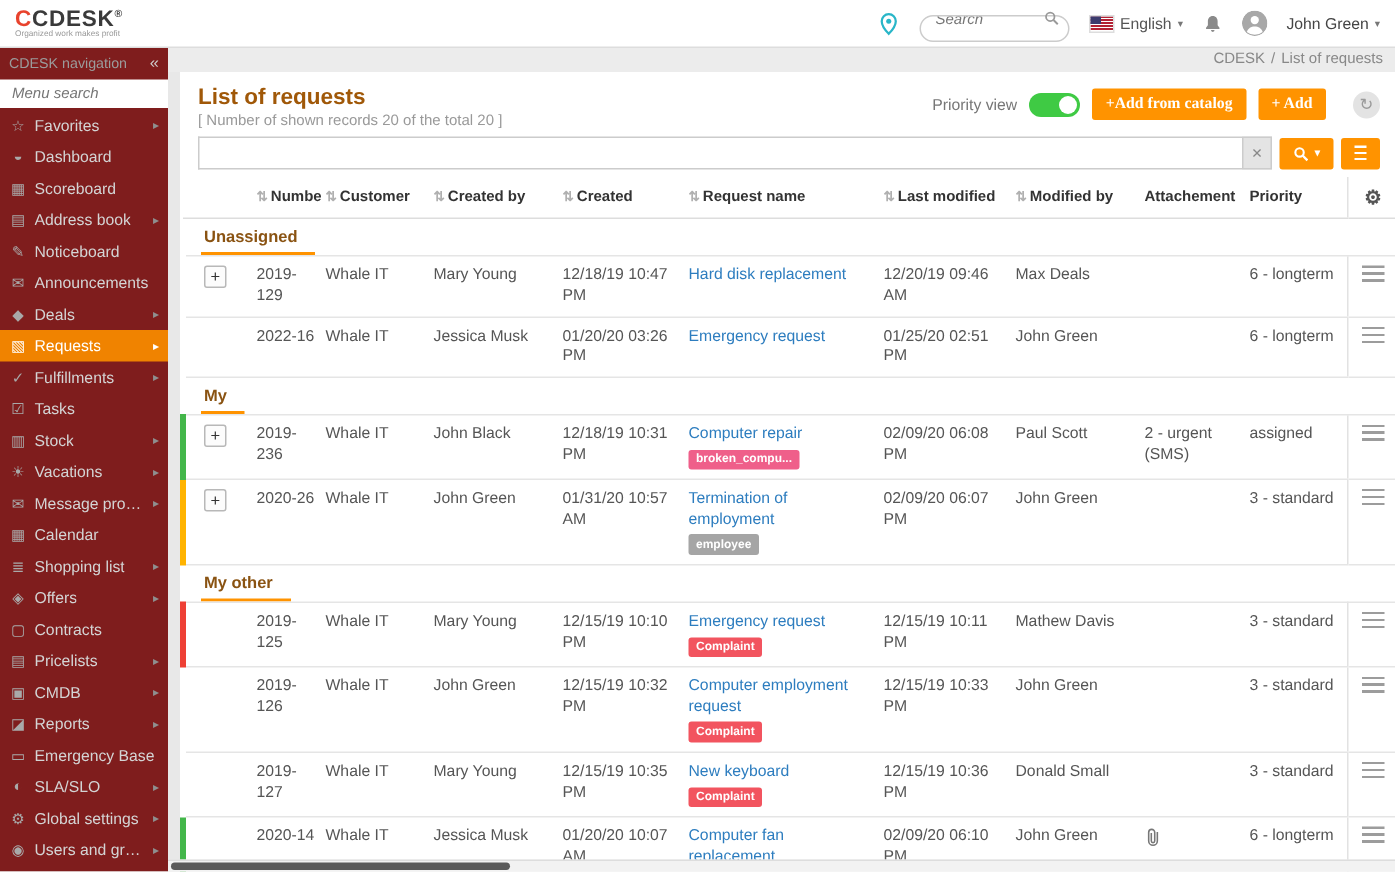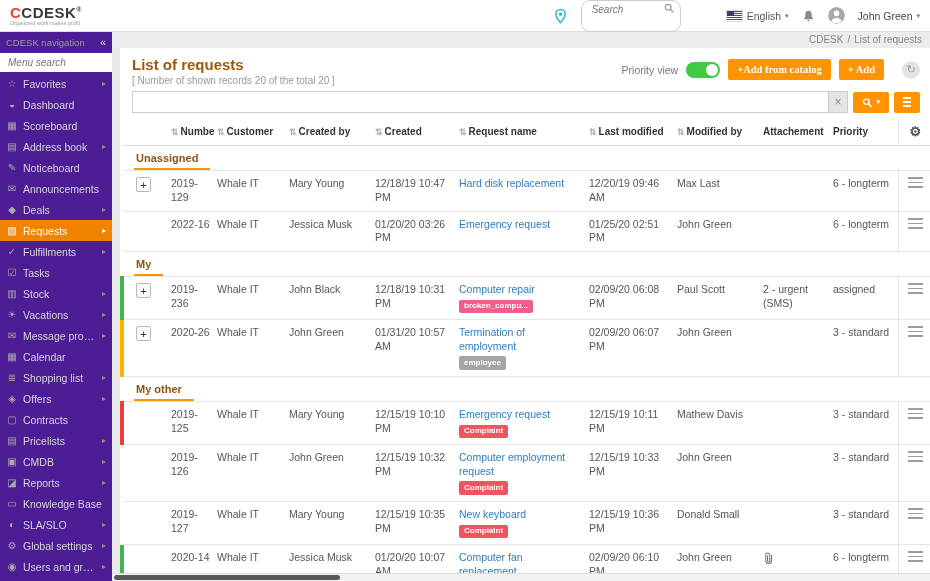--- a/index.html
+++ b/index.html
@@ -12,41 +12,41 @@
           box-sizing:border-box;z-index:10;}
   .logo{display:flex;flex-direction:column;line-height:1;cursor:pointer;}
   .logo-line{font-weight:bold;font-size:15px;letter-spacing:.5px;}
   .logo-c{color:#e8432d;}
   .logo-rest{color:#3a3a3a;}
   .logo-reg{font-size:7px;color:#3a3a3a;vertical-align:super;}
   .logo-tag{font-size:5.5px;color:#999;margin-top:1px;}
   .topbar-right{margin-left:auto;display:flex;align-items:center;gap:13px;}
   .pin{display:inline-flex;cursor:pointer;}
   .search-pill{position:relative;width:100px;}
-  .search-pill input{width:100%;height:32px;border:1px solid #ccc;border-radius:9px;
+  .search-pill input{width:100%;height:18px;border:1px solid #ccc;border-radius:9px;
       font-size:10px;font-style:italic;padding:0 20px 12px 10px;box-sizing:border-box;
       outline:none;color:#666;font-family:"Liberation Sans",sans-serif;}
   .search-pill svg{position:absolute;right:7px;top:4px;}
-  .lang{display:flex;align-items:center;gap:4px;font-size:10.5px;color:#555;cursor:pointer;margin-left:32px;}
+  .lang{display:flex;align-items:center;gap:4px;font-size:10.5px;color:#555;cursor:pointer;}
   .flag{width:15px;height:10px;display:inline-block;position:relative;border:1px solid #ddd;
       background:linear-gradient(#b22234 0 10%,#fff 10% 20%,#b22234 20% 30%,#fff 30% 40%,
       #b22234 40% 50%,#fff 50% 60%,#b22234 60% 70%,#fff 70% 80%,#b22234 80% 90%,#fff 90% 100%);}
   .flag::before{content:"";position:absolute;left:0;top:0;width:7px;height:5px;background:#3c3b6e;}
   .caret{font-size:7px;color:#777;}
   .bell{display:inline-flex;cursor:pointer;}
   .avatar{width:17px;height:17px;border-radius:50%;overflow:hidden;display:inline-flex;cursor:pointer;}
   .user{display:flex;align-items:center;gap:4px;font-size:10.5px;color:#444;cursor:pointer;}
 
   
   .breadcrumb{position:absolute;top:32px;left:112px;width:818px;height:16px;background:#ececec;
       font-size:10px;color:#888;text-align:right;line-height:16px;box-sizing:border-box;padding-right:8px;}
   .bc-sep{margin:0 4px;}
 
   
-  .sidebar{position:absolute;top:32px;left:0;width:112px;height:549px;background:#4c1d95;
+  .sidebar{position:absolute;top:32px;left:0;width:112px;height:549px;background:#7f1d1d;
       box-sizing:border-box;overflow:hidden;}
   .sb-header{height:20px;display:flex;align-items:center;padding:0 6px;color:#9b9b9b;font-size:9.5px;}
   .sb-collapse{margin-left:auto;color:#cfcfcf;font-size:11px;cursor:pointer;}
   .sb-search{width:100%;height:19px;border:none;box-sizing:border-box;padding:0 8px;font-size:10px;
       font-style:italic;color:#777;outline:none;font-family:"Liberation Sans",sans-serif;}
   .sb-nav{margin-top:1px;}
   .sb-item{height:21px;display:flex;align-items:center;gap:5px;padding:0 6px;font-size:10.5px;
       color:#d4d4d4;cursor:pointer;white-space:nowrap;}
   .sb-item .sb-ico{width:12px;font-size:10px;color:#a9a9a9;text-align:center;flex:none;}
   .sb-item .sb-label{overflow:hidden;text-overflow:ellipsis;}
@@ -260,21 +260,21 @@
         <span class="sb-label">CMDB</span>
         <span class="sb-chev">▸</span>
       </div>
       <div class="sb-item">
         <span class="sb-ico">◪</span>
         <span class="sb-label">Reports</span>
         <span class="sb-chev">▸</span>
       </div>
       <div class="sb-item">
         <span class="sb-ico">▭</span>
-        <span class="sb-label">Knowledge Base</span>
+        <span class="sb-label">Emergency Base</span>
       </div>
       <div class="sb-item">
         <span class="sb-ico">◐</span>
         <span class="sb-label">SLA/SLO</span>
         <span class="sb-chev">▸</span>
       </div>
       <div class="sb-item">
         <span class="sb-ico">⚙</span>
         <span class="sb-label">Global settings</span>
         <span class="sb-chev">▸</span>
@@ -357,21 +357,21 @@
             <td colspan="11"><span class="group-label">Unassigned</span></td>
           </tr>
           <tr>
             <td class="c-expand"><button class="expander">+</button></td>
             <td>2019-129</td>
             <td>Whale IT</td>
             <td>Mary Young</td>
             <td>12/18/19 10:47 PM</td>
             <td><a class="req-link">Hard disk replacement</a></td>
             <td>12/20/19 09:46 AM</td>
-            <td>Max Last</td>
+            <td>Max Deals</td>
             <td></td>
             <td>6 - longterm</td>
             <td class="c-menu"><span class="menu-lines"></span></td>
           </tr>
           <tr>
             <td class="c-expand"></td>
             <td>2022-16</td>
             <td>Whale IT</td>
             <td>Jessica Musk</td>
             <td>01/20/20 03:26 PM</td>

